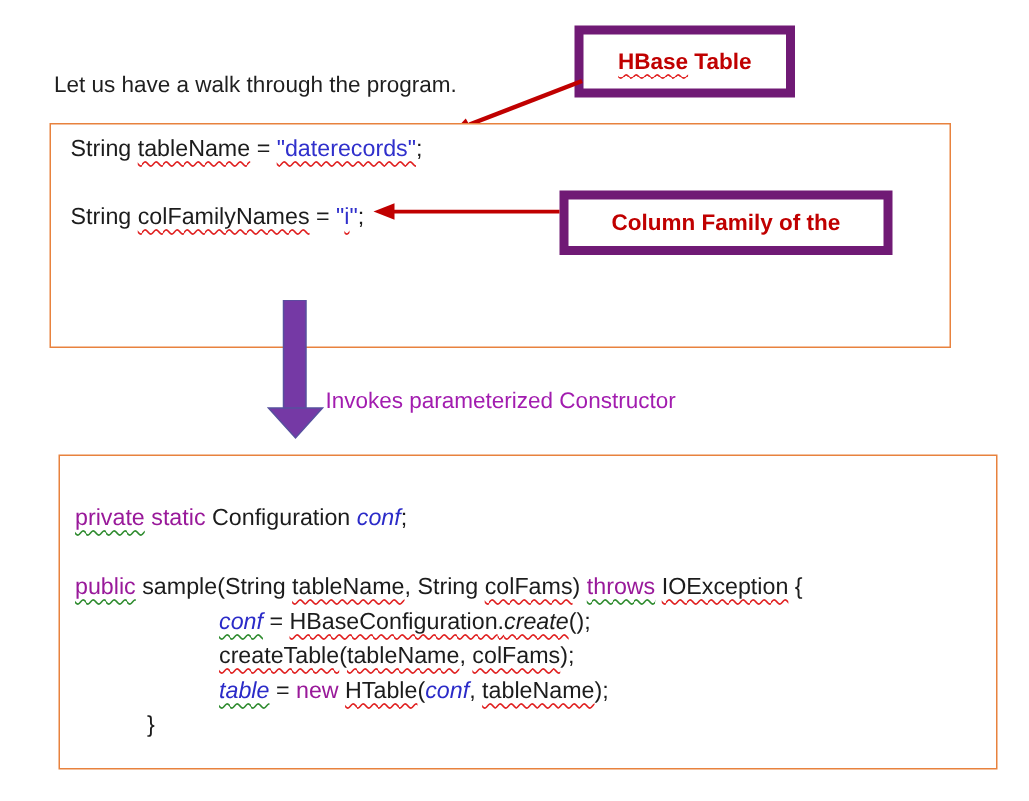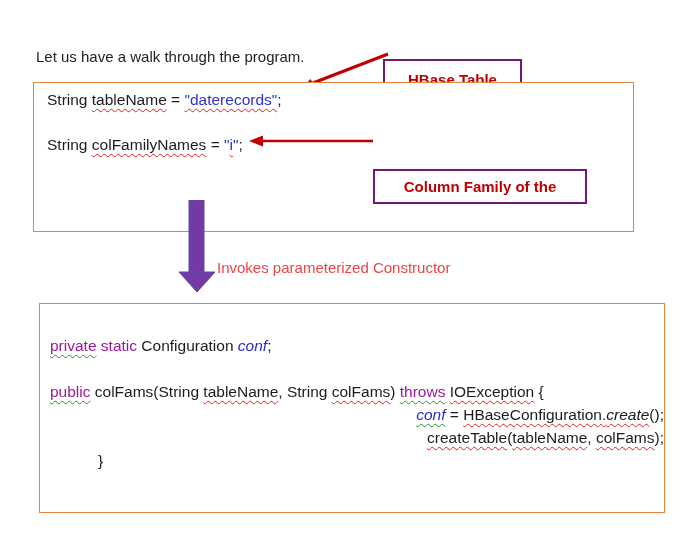--- a/index.html
+++ b/index.html
@@ -5,49 +5,48 @@
   html,body{margin:0;padding:0;}
   body{
     width:686px;height:534px;position:relative;background:#ffffff;
     font-family:"Liberation Sans", sans-serif;color:#202020;overflow:hidden;
   }
   .abs{position:absolute;}
   .intro{left:36px;top:48px;font-size:15px;color:#1f1f1f;text-align:center;}
 
   
   .callout{
-    border:2px solid #701a75;background:#fff;color:#C00000;font-weight:bold;
+    border:6px solid #701a75;background:#fff;color:#C00000;font-weight:bold;
     font-size:15px;display:flex;align-items:center;justify-content:center;
     text-align:center;
-    margin-top:42px;
   }
   .callout-hbase{left:383px;top:17px;width:135px;height:36px;}
   .callout-colfam{left:373px;top:127px;width:210px;height:31px;text-align:right;}
 
   
   .codebox{border:1px solid #E8823E;background:#fff;}
   .codebox1{left:33px;top:82px;width:601px;height:150px;padding:6px 0 0 13px;box-sizing:border-box;}
   .codebox2{left:39px;top:303px;width:626px;height:210px;padding:30px 0 0 10px;box-sizing:border-box;}
 
   .code{font-size:15.5px;color:#1c1c1c;}
   .codebox1 .line{line-height:21px;height:21px;margin-bottom:24px;white-space:pre;}
   .codebox2 .line{line-height:23px;height:23px;white-space:pre;}
-  .ind-1{padding-left:96px;text-align:right;}
+  .ind-1{padding-left:96px;}
   .ind-2{padding-left:48px;}
 
   .tk-k{color:#99199A;}               
   .tk-s{color:#3030CC;}               
   .tk-f{color:#2B2BC8;font-style:italic;} 
   .tk-i{font-style:italic;}           
   .sq-r{text-decoration-line:underline;text-decoration-style:wavy;
         text-decoration-color:#E02020;text-decoration-thickness:1px;text-underline-offset:3px;}
   .sq-g{text-decoration-line:underline;text-decoration-style:wavy;
         text-decoration-color:#2E8B2E;text-decoration-thickness:1px;text-underline-offset:3px;}
 
-  .arrow-caption{left:217px;top:259px;font-size:15px;color:#ef4444;}
+  .arrow-caption{left:217px;top:259px;font-size:15px;color:#a21caf;}
   .z-top{z-index:5;}
 </style>
 </head>
 <body>
 
 <div class="abs intro">Let us have a walk through the program.</div>
 
 <div class="abs callout callout-hbase">
   <span><span class="sq-r">HBase</span><span> Table</span></span>
 </div>
@@ -74,17 +73,18 @@
 <svg class="abs z-top" style="left:178px;top:200px;" width="48" height="95">
   <rect x="11" y="0" width="15" height="74" fill="#7539A5" stroke="#57509E" stroke-width="1"></rect>
   <polygon points="1,72 37,72 19,92" fill="#7539A5" stroke="#57509E" stroke-width="1"></polygon>
 </svg>
 
 <div class="abs arrow-caption">Invokes parameterized Constructor</div>
 
 <div class="abs codebox codebox2 code">
     <div class="line"><span class="tk-k sq-g">private</span><span> </span><span class="tk-k">static</span><span> Configuration </span><span class="tk-f">conf</span><span>;</span></div>
     <div class="line">&nbsp;</div>
-    <div class="line"><span class="tk-k sq-g">public</span><span> colFams(String </span><span class="sq-r">tableName</span><span>, String </span><span class="sq-r">colFams</span><span>) </span><span class="tk-k sq-g">throws</span><span> </span><span class="sq-r">IOException</span><span> {</span></div>
+    <div class="line"><span class="tk-k sq-g">public</span><span> sample(String </span><span class="sq-r">tableName</span><span>, String </span><span class="sq-r">colFams</span><span>) </span><span class="tk-k sq-g">throws</span><span> </span><span class="sq-r">IOException</span><span> {</span></div>
     <div class="line ind-1"><span class="tk-f sq-g">conf</span><span> = </span><span class="sq-r">HBaseConfiguration</span><span class="sq-r">.</span><span class="tk-i sq-r">create</span><span>();</span></div>
     <div class="line ind-1"><span class="sq-r">createTable</span><span>(</span><span class="sq-r">tableName</span><span>, </span><span class="sq-r">colFams</span><span>);</span></div>
+    <div class="line ind-1"><span class="tk-f sq-g">table</span><span> = </span><span class="tk-k">new</span><span> </span><span class="sq-r">HTable</span><span>(</span><span class="tk-f">conf</span><span>, </span><span class="sq-r">tableName</span><span>);</span></div>
     <div class="line ind-2"><span>}</span></div>
   </div>
 
 </body></html>

